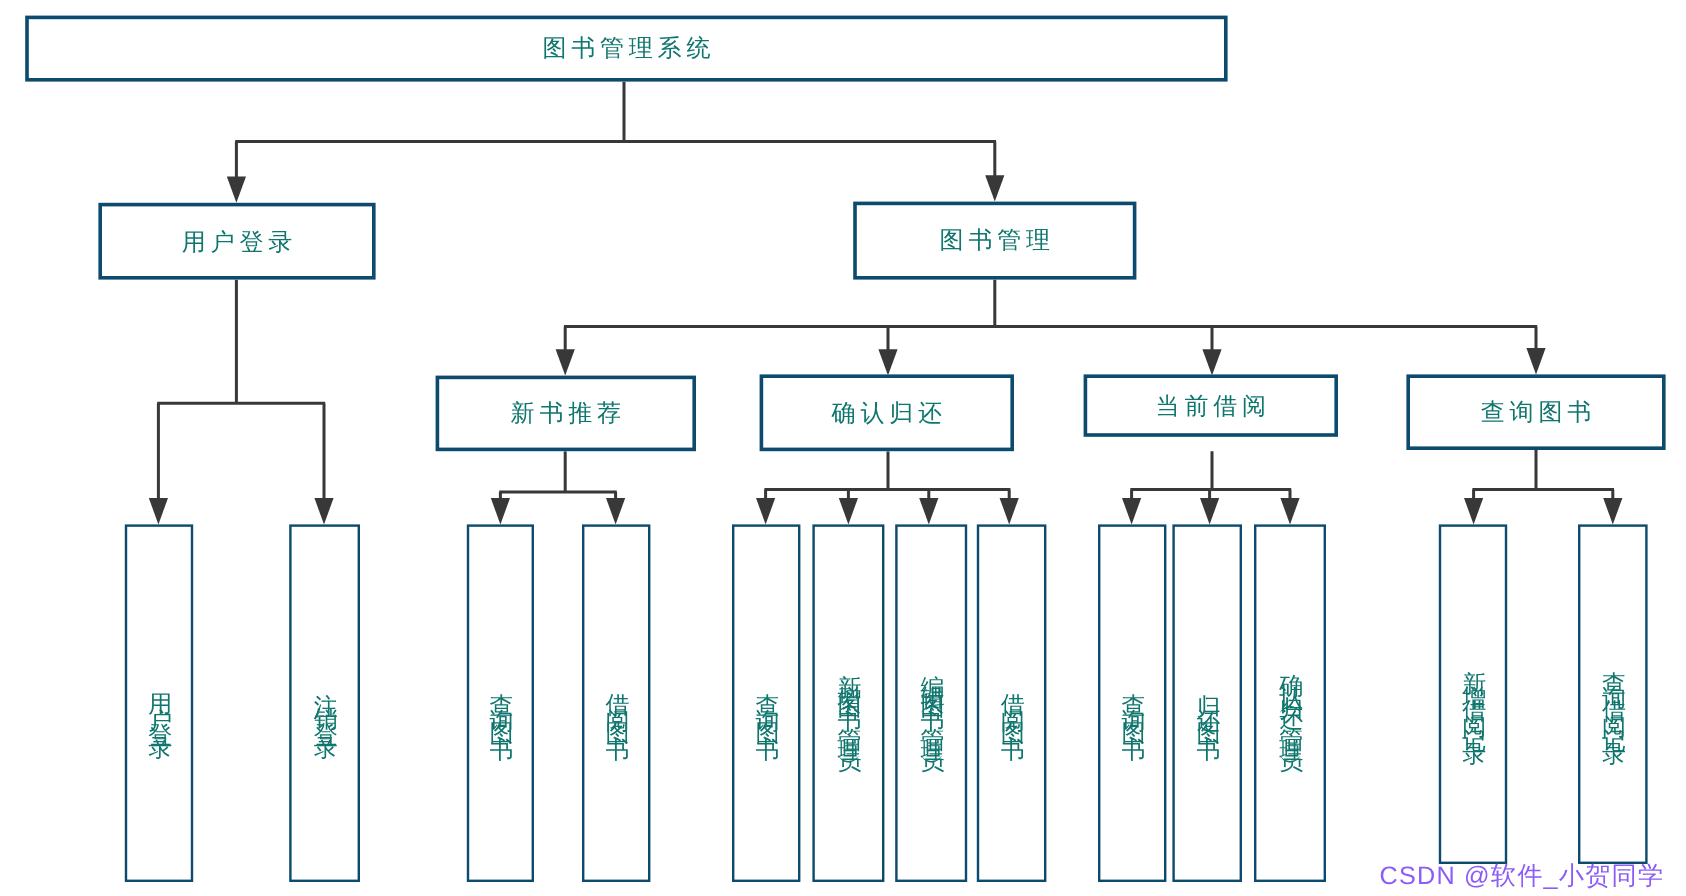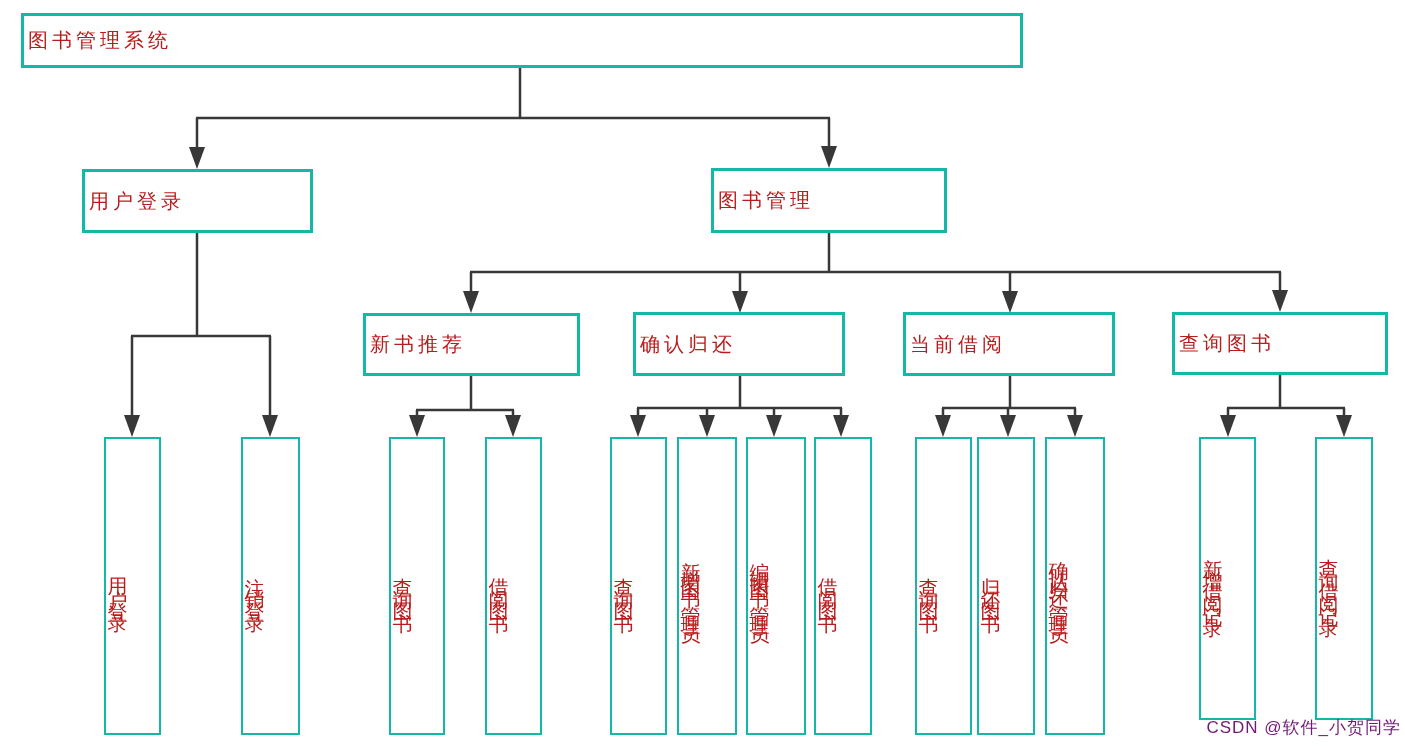--- a/index.html
+++ b/index.html
@@ -3,33 +3,33 @@
 <meta charset="utf-8">
 <style>
   html,body{margin:0;padding:0;background:#ffffff;}
   .stage{
     position:relative;width:1405px;height:747px;background:#ffffff;
     font-family:"Liberation Sans","DejaVu Sans",sans-serif;color:#333333;
     overflow:hidden;
   }
   .stage svg{position:absolute;left:0;top:0;}
   .box{
-    position:absolute;box-sizing:border-box;border:3px solid #14b8a6;
-    background:#ffffff;display:flex;align-items:center;justify-content:flex-start;
-    font-size:20px;color:#b91c1c;
+    position:absolute;box-sizing:border-box;border:3px solid #0c4a6e;
+    background:#ffffff;display:flex;align-items:center;justify-content:center;
+    font-size:20px;color:#0f766e;
   }
   .hlabel{letter-spacing:4px;padding-left:4px;white-space:nowrap;}
   .leaf{border-width:2.5px;}
   .vtext{
     writing-mode:vertical-rl;text-orientation:mixed;
     letter-spacing:12px;line-height:1.15;font-size:20px;white-space:nowrap;
   }
   .vtext.tight{letter-spacing:9px;}
   .watermark{
-    position:absolute;right:4px;top:716px;font-size:17px;color:#701a75;
+    position:absolute;right:18px;top:716px;font-size:21px;color:#8b5cf6;
     letter-spacing:1px;white-space:nowrap;z-index:5;
   }
 </style>
 </head>
 <body>
 
 <div class="stage">
 
   <svg width="1405" height="747" viewBox="0 0 1405 747">
     <g stroke="#383838" stroke-width="2.5" fill="none">
@@ -74,21 +74,21 @@
   <div class="box" style="left:711px;top:168px;width:236px;height:65px">
     <span class="hlabel">图书管理</span>
   </div>
 
   <div class="box" style="left:363px;top:313px;width:217px;height:63px">
     <span class="hlabel">新书推荐</span>
   </div>
   <div class="box" style="left:633px;top:312px;width:212px;height:64px">
     <span class="hlabel">确认归还</span>
   </div>
-  <div class="box" style="left:903px;top:312px;width:212px;height:64px">
+  <div class="box" style="left:903px;top:312px;width:212px;height:52px">
     <span class="hlabel">当前借阅</span>
   </div>
   <div class="box" style="left:1172px;top:312px;width:216px;height:63px">
     <span class="hlabel">查询图书</span>
   </div>
 
   <div class="box leaf" style="left:104px;top:437px;width:57px;height:298px">
     <span class="vtext">用户登录</span>
   </div>
   <div class="box leaf" style="left:241px;top:437px;width:59px;height:298px">

